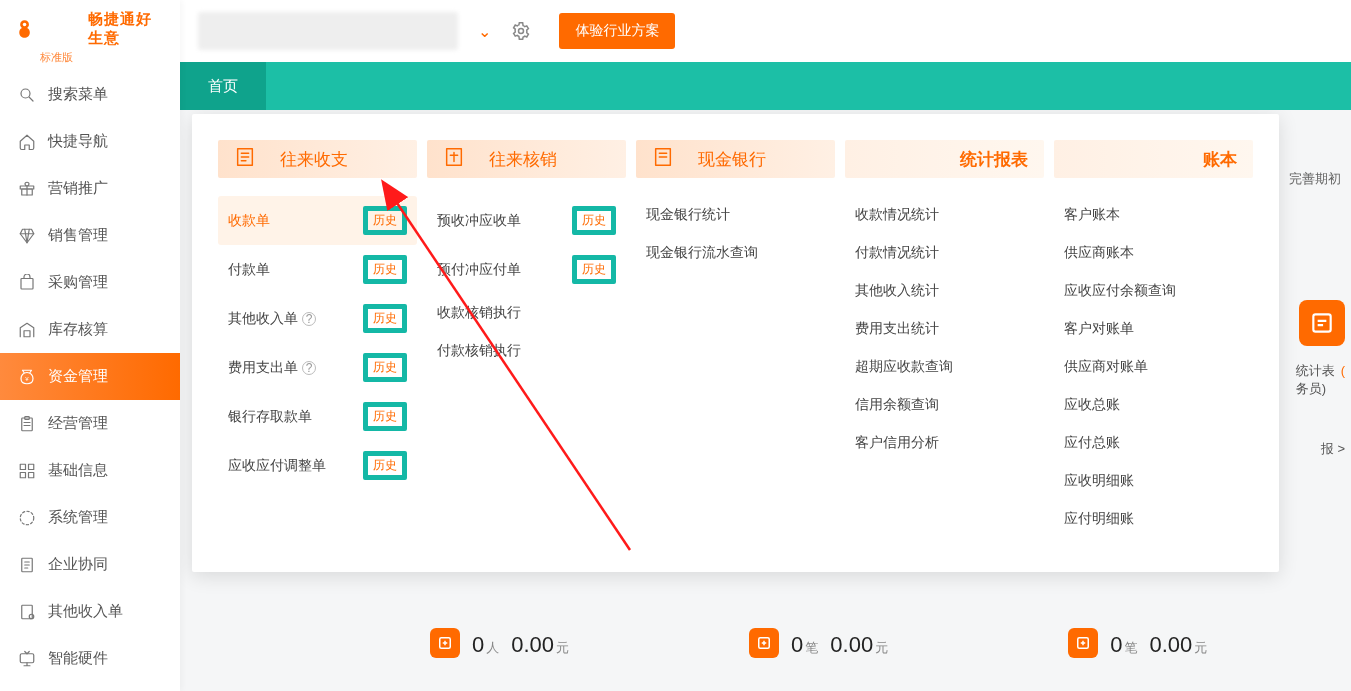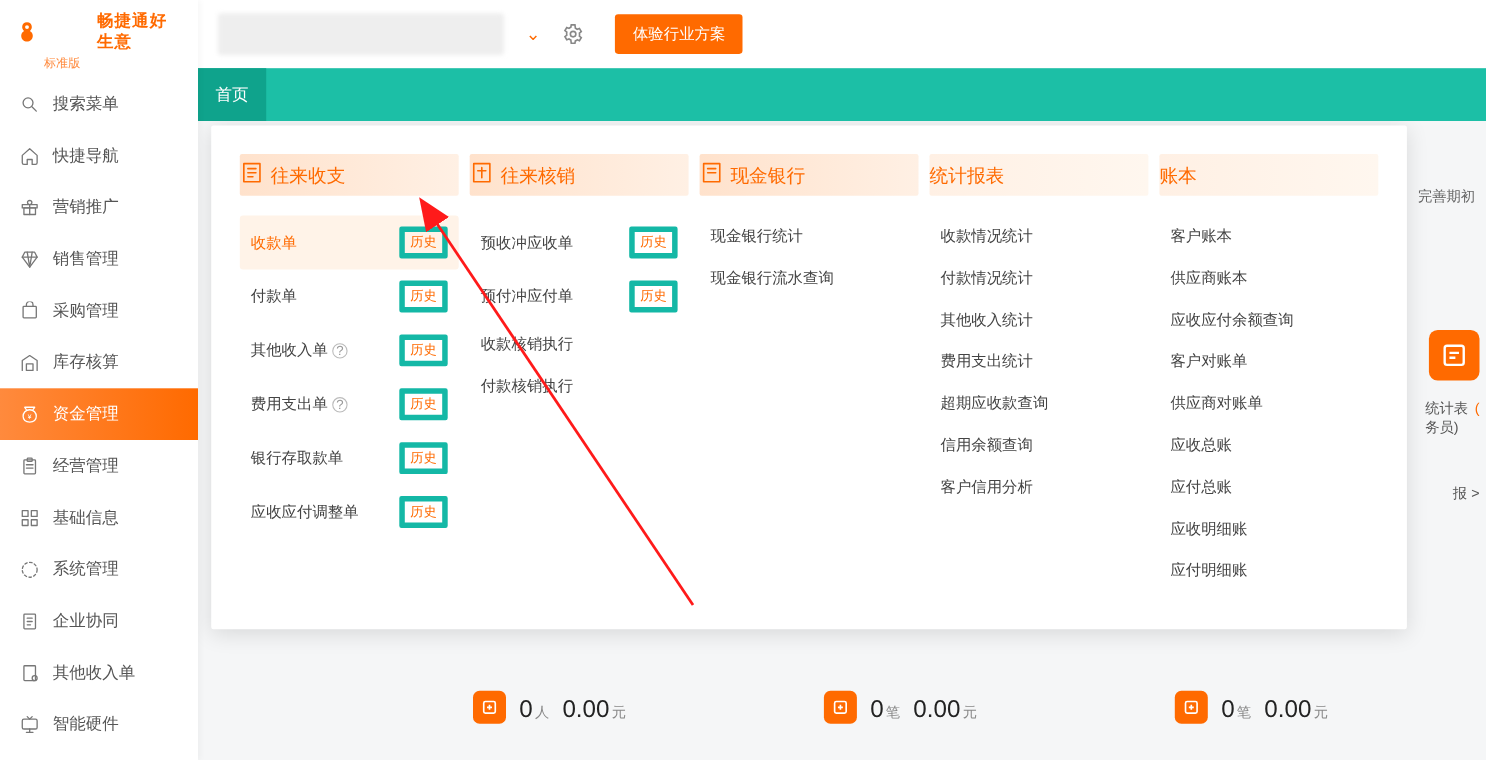--- a/index.html
+++ b/index.html
@@ -23,37 +23,37 @@
   
   .main { flex: 1; display: flex; flex-direction: column; height: 100%; position: relative; background: #f5f6f7; }
   .topbar { height: 62px; background: #fff; display: flex; align-items: center; padding: 0 18px; gap: 10px; }
   .org-display { width: 260px; height: 38px; background: #eee; border-radius: 3px; filter: blur(2px); }
   .chevron { color: #ff6a00; font-size: 16px; margin: 0 10px; cursor: pointer; }
   .gear { color: #888; font-size: 18px; cursor: pointer; display: inline-flex; width: 20px; height: 20px; }
   .gear svg { width: 100%; height: 100%; }
   .trial-btn { margin-left: 18px; background: #ff6a00; color: #fff; border: none; padding: 9px 16px; font-size: 14px; border-radius: 3px; cursor: pointer; }
 
   .tab-strip { height: 48px; background: #1cbfa6; display: flex; align-items: stretch; padding-left: 0; }
-  .tab { padding: 0 16px; display: flex; align-items: center; color: #fff; font-size: 15px; cursor: pointer; }
+  .tab { padding: 0 28px; display: flex; align-items: center; color: #fff; font-size: 15px; cursor: pointer; }
   .tab.active { background: #0fa38c; }
 
   .content { flex: 1; position: relative; padding: 18px; overflow: hidden; }
 
   
   .dashboard-hints { position: absolute; right: 10px; top: 60px; font-size: 13px; color: #666; }
   .hint-item { margin-bottom: 38px; }
   .hint-orange-box { position: absolute; right: 6px; top: 190px; width: 46px; height: 46px; background: #ff6a00; border-radius: 8px; display: flex; align-items: center; justify-content: center; }
   .hint-orange-box svg { width: 26px; height: 26px; }
 
   
   .mega { position: absolute; left: 12px; top: 4px; right: 72px; background: #fff; border-radius: 2px; box-shadow: 0 4px 20px rgba(0,0,0,0.12); padding: 26px 26px 34px 26px; display: flex; gap: 10px; z-index: 10; }
   .col { flex: 1; }
-  .col-header { height: 38px; border-radius: 2px; display: flex; align-items: center; gap: 6px; padding: 0 0; font-size: 17px; margin-bottom: 18px; }
+  .col-header { height: 38px; border-radius: 2px; display: flex; align-items: center; gap: 24px; padding: 0 16px; font-size: 17px; margin-bottom: 18px; }
   .col-header.with-icon { background: linear-gradient(90deg,#ffe2cc,#fff0e4); color: #ff6a00; font-weight: 500; }
-  .col-header.plain { background: linear-gradient(90deg,#fff0e4,#fff7ef); color: #ff6a00; justify-content: flex-start; }
+  .col-header.plain { background: linear-gradient(90deg,#fff0e4,#fff7ef); color: #ff6a00; justify-content: flex-end; font-weight: bold; }
   .col-header svg { width: 22px; height: 22px; flex-shrink: 0; }
 
   .menu-row { display: flex; align-items: center; justify-content: space-between; padding: 10px 10px; font-size: 14px; color: #444; cursor: pointer; border-radius: 3px; }
   .menu-row.highlight { background: #fff3e8; color: #ff6a00; }
   .menu-label { display: flex; align-items: center; gap: 4px; }
   .help-q { font-size: 12px; border: 1px solid #bbb; color: #999; width: 14px; height: 14px; border-radius: 50%; display: inline-flex; align-items: center; justify-content: center; }
   .history-tag { border: 5px solid #14b8a6; color: #ff6a00; font-size: 12px; padding: 1px 5px; border-radius: 2px; }
 
   
   .annotation { position: absolute; left: 0; top: 0; width: 100%; height: 100%; pointer-events: none; z-index: 50; }

